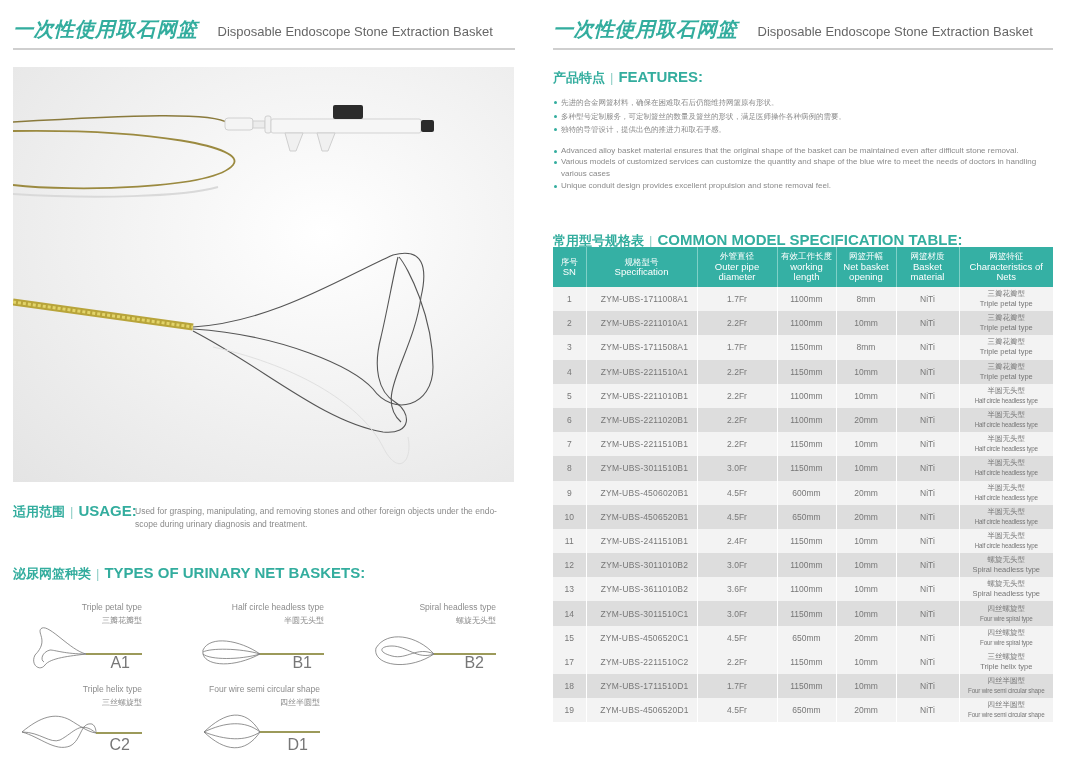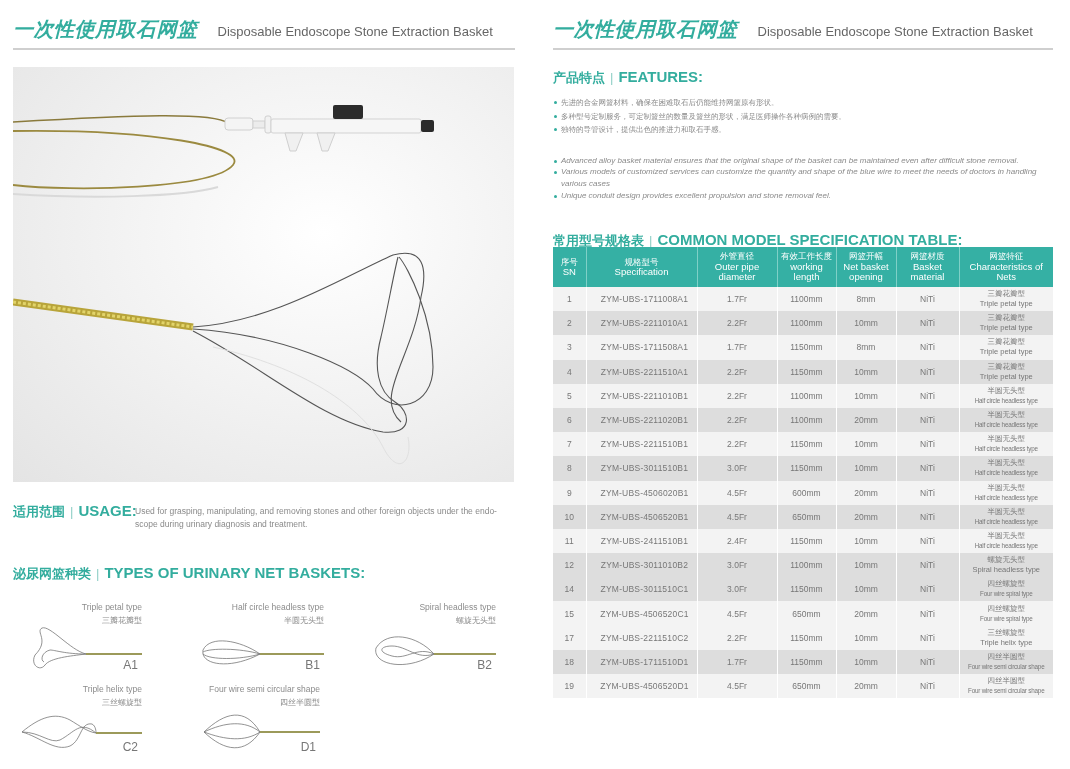--- a/index.html
+++ b/index.html
@@ -23,30 +23,30 @@
   .sec-title .bar { font-size: 13px; color: #8fcfc6; margin: 0 5px; font-weight: normal; }
   .sec-title .en { font-size: 15px; }
 
   .usage-text { position: absolute; left: 135px; top: 505px; width: 380px; font-size: 8.5px; line-height: 13px; color: #8a8a8a; }
   .usage-text .cn { font-family: "DejaVu Sans", sans-serif; font-size: 8px; }
 
   
   .basket { position: absolute; width: 160px; height: 70px; }
   .basket .lbl-en { position: absolute; right: 0; top: 0; font-size: 8.5px; color: #8c8c8c; white-space: nowrap; }
   .basket .lbl-cn { position: absolute; right: 0; top: 13px; font-size: 8px; color: #8c8c8c; font-family: "DejaVu Sans", sans-serif; white-space: nowrap; }
-  .basket .code { position: absolute; right: 4px; bottom: 0; font-size: 12px; color: #777; }
+  .basket .code { position: absolute; right: 12px; bottom: 0; font-size: 16px; color: #777; }
   .basket svg { position: absolute; left: 0; top: 18px; }
 
   
   .features { position: absolute; left: 554px; top: 96px; width: 505px; }
   .features ul { list-style: none; }
   .features li { position: relative; padding-left: 7px; font-size: 8px; line-height: 13.5px; color: #8a8a8a; }
   .features li::before { content: ""; position: absolute; left: 0; top: 5px; width: 3px; height: 3px; border-radius: 50%; background: #33ad9e; }
   .features ul.cn li { font-family: "DejaVu Sans", sans-serif; font-size: 7.5px; }
-  .features ul.en { margin-top: 18px; font-style: italic; }
+  .features ul.en { margin-top: 8px; }
   .features ul.en li { line-height: 11.8px; }
 
   
   .spec-table { position: absolute; left: 553px; top: 247px; width: 500px; border-collapse: collapse; table-layout: fixed; }
   .spec-table th { background: #35b0a4; color: #fff; font-weight: normal; font-size: 9.5px; line-height: 10.5px; height: 40px; text-align: center; border-right: 1px solid #7fd0c7; padding: 0 1px; }
   .spec-table th:last-child { border-right: none; }
   .spec-table th .cn { font-family: "DejaVu Sans", sans-serif; font-size: 8.5px; display: block; }
   .spec-table td { height: 24.2px; font-size: 8.5px; color: #777; text-align: center; border-right: 1px solid #ffffff; padding: 0 1px; }
   .spec-table td:last-child { border-right: none; }
   .spec-table tr.odd td { background: #f3f3f3; }
@@ -362,20 +362,32 @@
         <td class="spec">ZYM-UBS-3011010B2</td>
         <td>3.0Fr</td>
         <td>1100mm</td>
         <td>10mm</td>
         <td>NiTi</td>
         <td class="char">
           <span class="cn">螺旋无头型</span>
           <span class="en">Spiral headless type</span>
         </td>
       </tr>
+      <tr class="odd">
+        <td>13</td>
+        <td class="spec">ZYM-UBS-3611010B2</td>
+        <td>3.6Fr</td>
+        <td>1100mm</td>
+        <td>10mm</td>
+        <td>NiTi</td>
+        <td class="char">
+          <span class="cn">螺旋无头型</span>
+          <span class="en">Spiral headless type</span>
+        </td>
+      </tr>
       <tr class="even">
         <td>14</td>
         <td class="spec">ZYM-UBS-3011510C1</td>
         <td>3.0Fr</td>
         <td>1150mm</td>
         <td>10mm</td>
         <td>NiTi</td>
         <td class="char">
           <span class="cn">四丝螺旋型</span>
           <span class="en small">Four wire spiral type</span>

